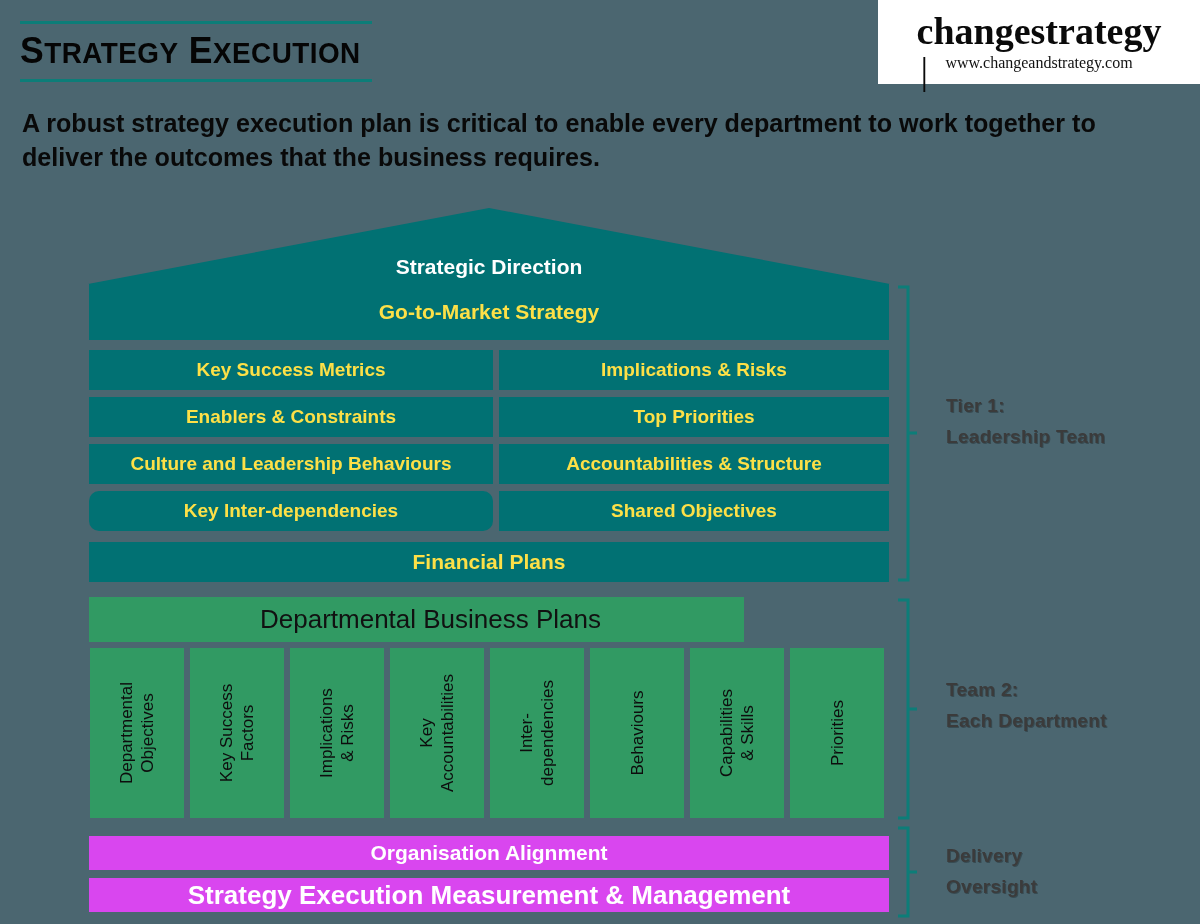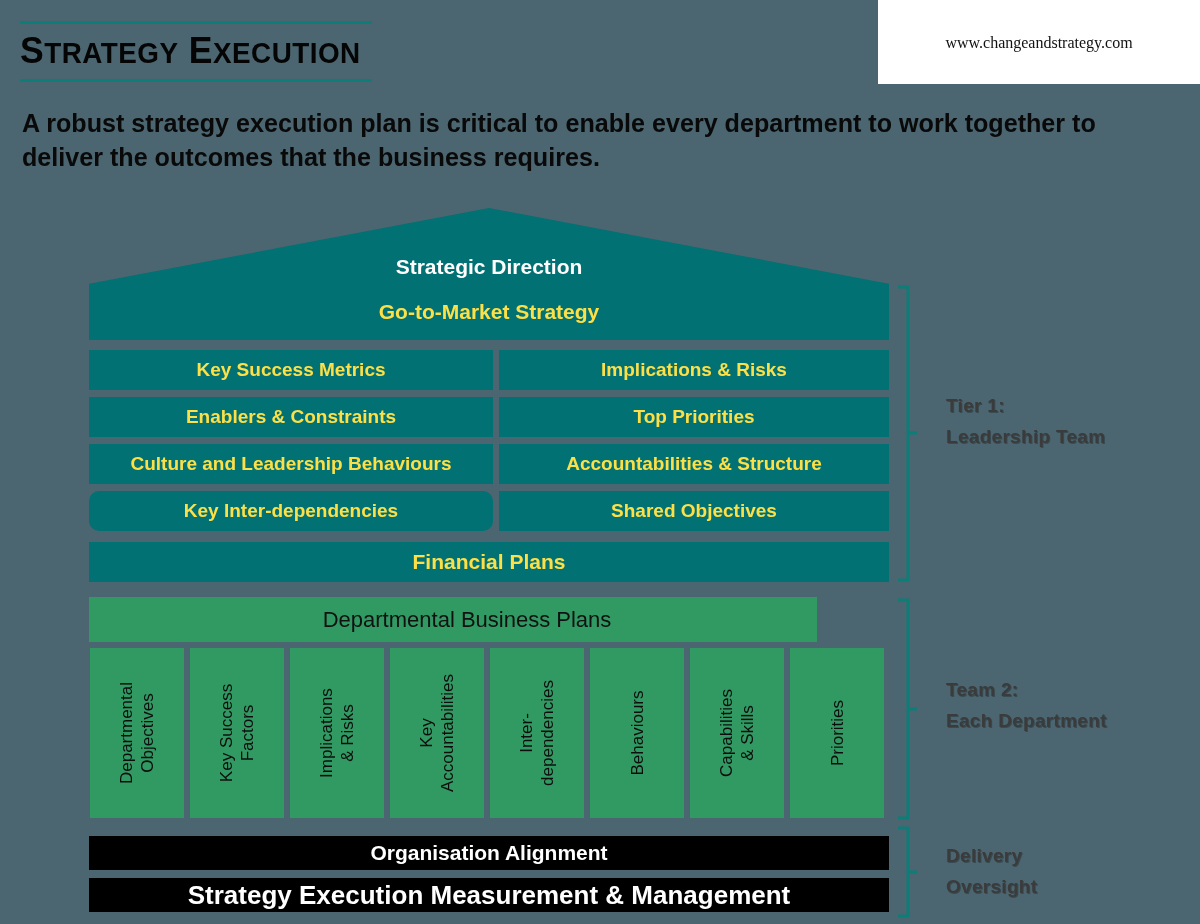--- a/index.html
+++ b/index.html
@@ -101,34 +101,34 @@
 
   .bar {
     position: absolute;
     display: flex;
     align-items: center;
     justify-content: center;
     text-align: center;
     box-sizing: border-box;
   }
   .teal { background: #017173; color: #fde047; font-weight: 700; }
-  .teal-dark { background: #000000; color: #ffffff; font-weight: 700; }
+  .teal-dark { background: #d946ef; color: #ffffff; font-weight: 700; }
   .green { background: #319a63; color: #101010; }
 
   #gtm { left: 89px; top: 284px; width: 800px; height: 56px; font-size: 21px; }
 
   .grid-cell { font-size: 19px; height: 40px; }
   .grid-left  { left: 89px;  width: 404px; }
   .grid-right { left: 499px; width: 390px; }
 
   #financial { left: 89px; width: 800px; height: 40px; font-size: 21px; }
 
   #dept-plans {
-    left: 89px; top: 597px; width: 728px; height: 45px;
-    font-size: 22px; font-weight: 400; color: #111; padding-left: 28px;
+    left: 89px; top: 597px; width: 655px; height: 45px;
+    font-size: 26px; font-weight: 400; color: #111; padding-left: 28px;
   }
 
   .dept-col {
     position: absolute;
     top: 648px; height: 170px; width: 94px;
     background: #319a63;
   }
   .dept-col .vlabel {
     position: absolute;
     left: 50%; top: 50%;
@@ -164,20 +164,23 @@
 
 <div id="title-rule-top"></div>
 <div id="page-title"><span style="font-size: 37px;">S</span><span style="font-size: 29px;">TRATEGY</span> <span style="font-size: 37px;">E</span><span style="font-size: 29px;">XECUTION</span></div>
 <div id="title-rule-bottom"></div>
 
 <div id="subtitle">
   <span>A robust </span><b>strategy execution plan</b><span> is critical to enable every department to work together to deliver the outcomes that the business requires.</span>
 </div>
 
 <div id="logo-box">
+  <div id="logo-wordmark">
+    <span>change</span><span class="bar">|</span><span>strategy</span>
+  </div>
   <div id="logo-url">www.changeandstrategy.com</div>
 </div>
 
 <div id="diagram">
 
   <div id="roof">
     <svg width="802" height="76" viewBox="0 0 802 76" xmlns="http://www.w3.org/2000/svg">
       <polygon points="0,76 401,0 802,76" fill="#017173"></polygon>
     </svg>
     <div id="roof-text">

